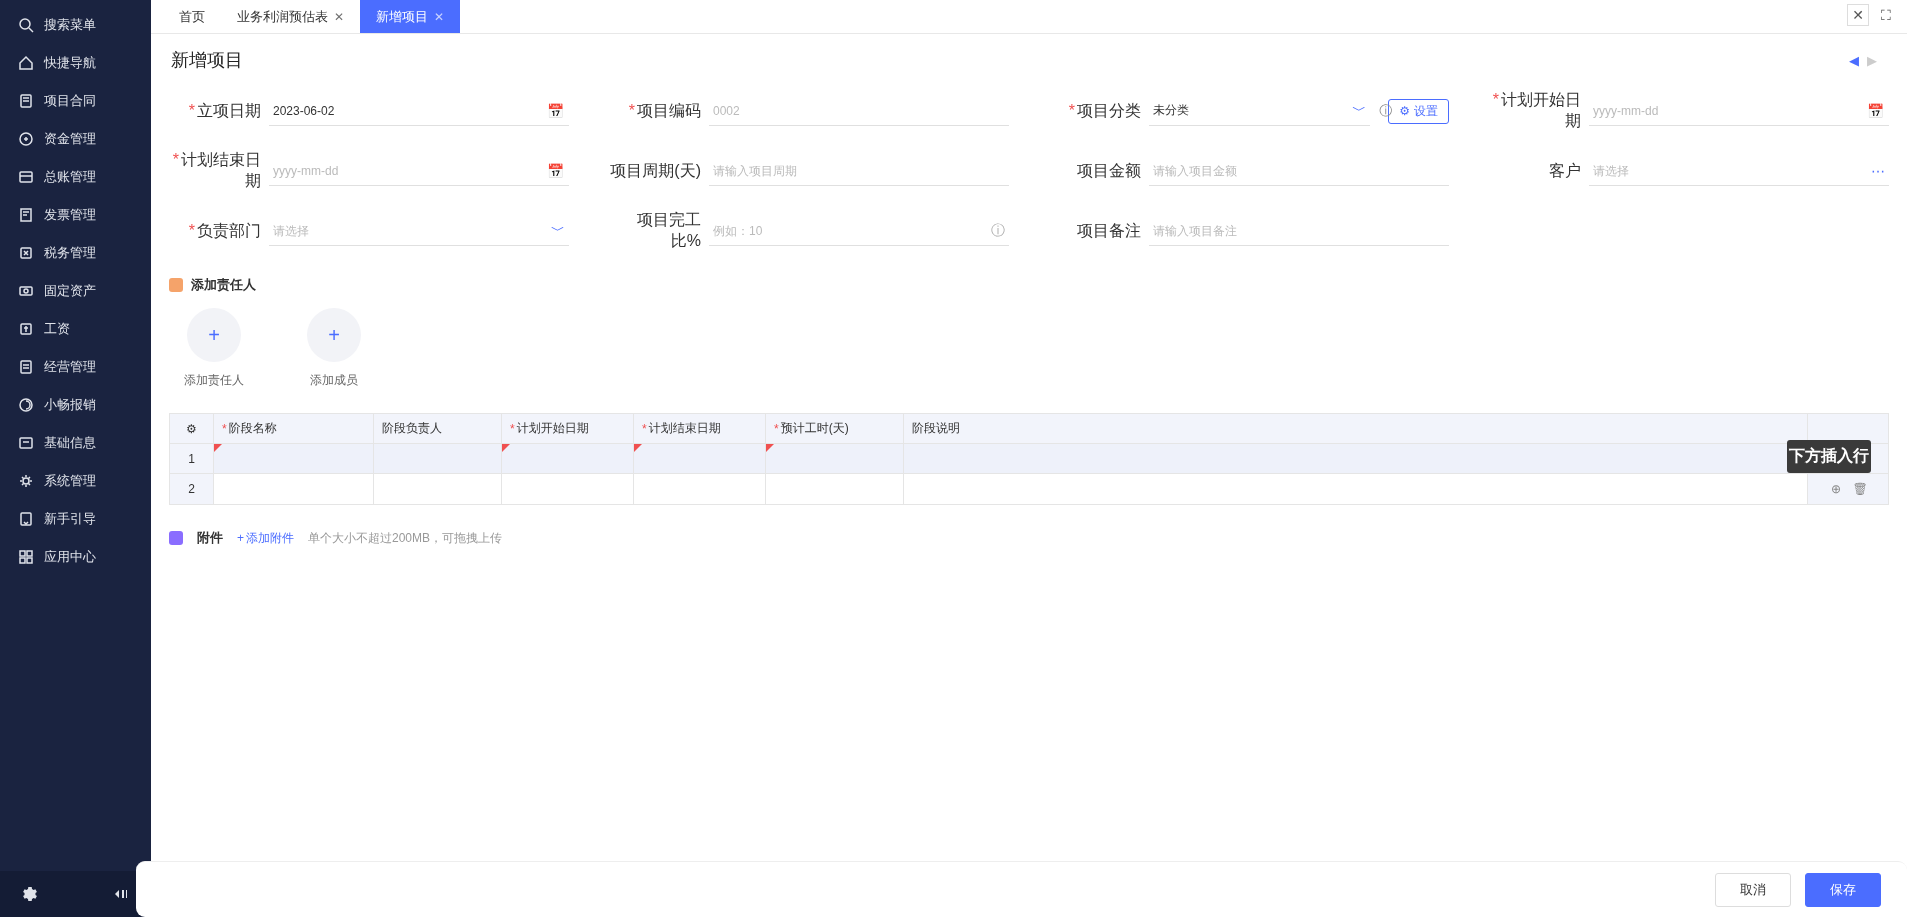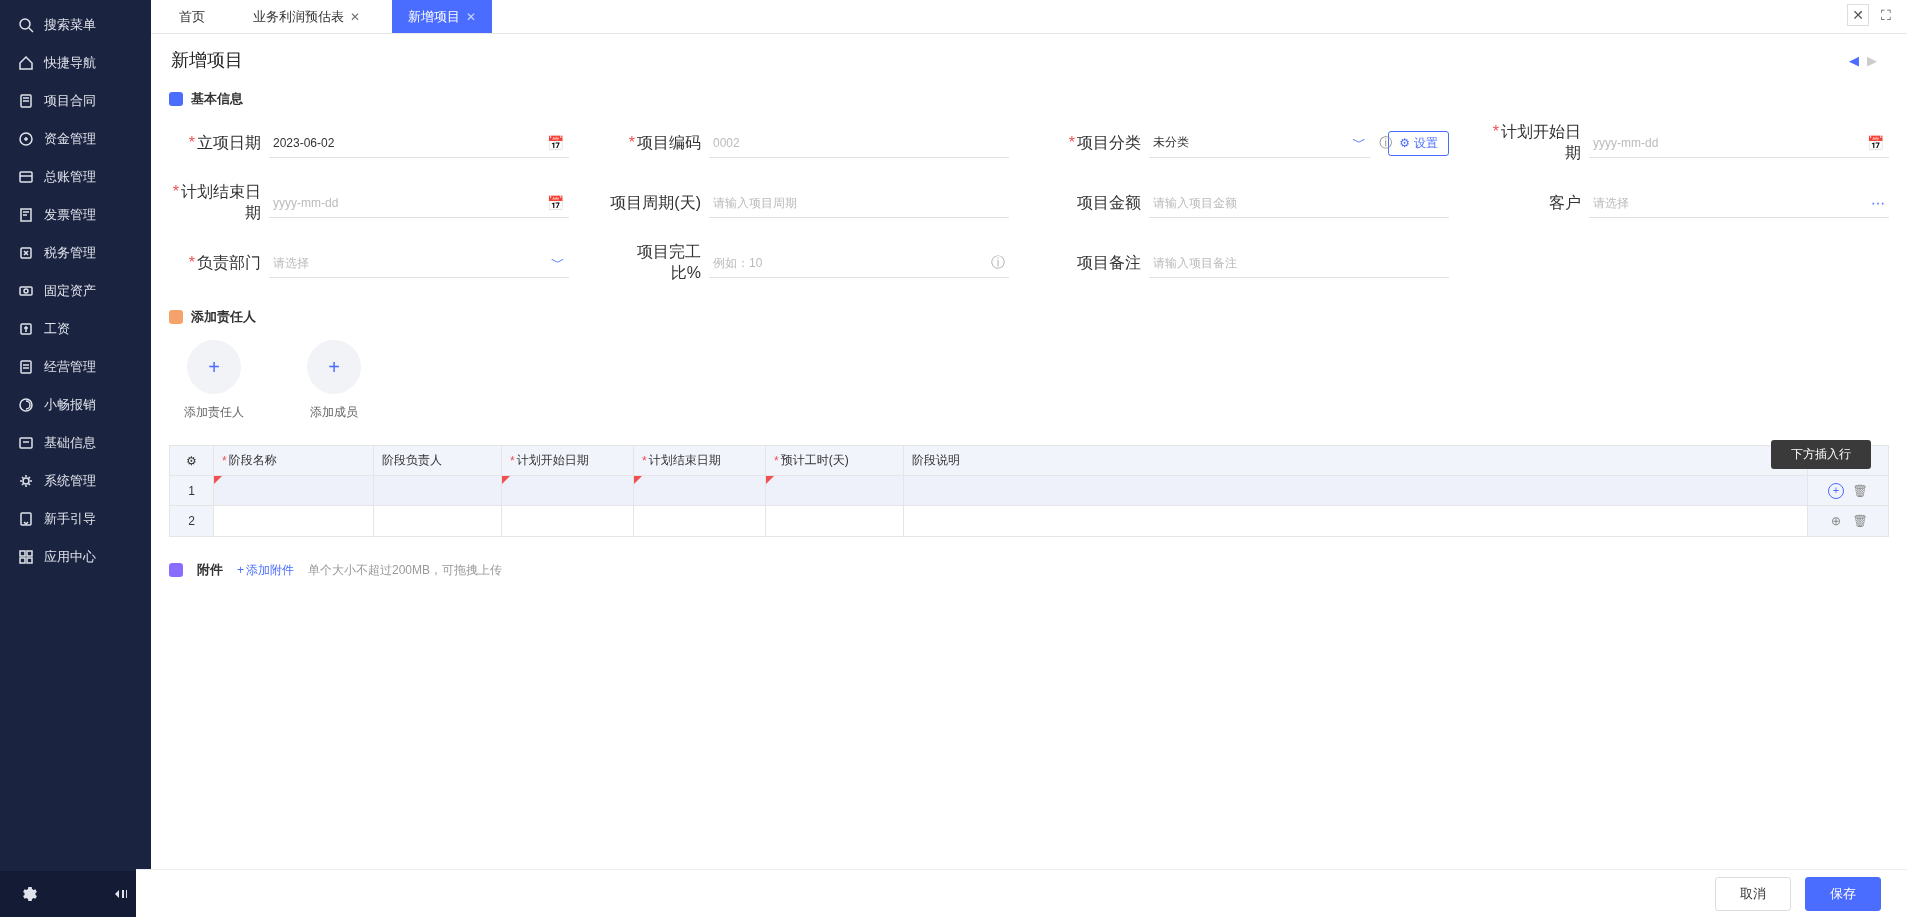--- a/index.html
+++ b/index.html
@@ -15,21 +15,21 @@
 .sidebar-bottom .sb-icon { color: #e0e3ea; cursor: pointer; }
 
 
 .main { flex: 1; display: flex; flex-direction: column; position: relative; background: #fff; }
 
 
 .top-controls { position: absolute; top: 4px; right: 10px; display: flex; gap: 6px; z-index: 5; }
 .tc-btn { width: 22px; height: 22px; border: 1px solid #ddd; background: #fff; cursor: pointer; display: flex; align-items: center; justify-content: center; font-size: 14px; color: #555; }
 
 
-.tabs { display: flex; align-items: center; height: 34px; border-bottom: 1px solid #e8e8e8; padding-left: 12px; gap: 16px; }
+.tabs { display: flex; align-items: center; height: 34px; border-bottom: 1px solid #e8e8e8; padding-left: 12px; gap: 0; }
 .tab { display: flex; align-items: center; gap: 6px; padding: 0 16px; height: 100%; font-size: 13px; color: #333; cursor: pointer; }
 .tab.active { background: #4b6dff; color: #fff; }
 .tab .close { font-size: 12px; opacity: .7; }
 
 
 .page-head { display: flex; align-items: center; justify-content: space-between; padding: 14px 20px 10px; }
 .page-title { font-size: 18px; font-weight: 500; color: #222; }
 .page-nav { display: flex; gap: 8px; padding-right: 10px; }
 .page-nav .arrow { color: #4b6dff; cursor: pointer; }
 .page-nav .arrow.disabled { color: #ccc; }
@@ -77,29 +77,29 @@
 .st-cell.c3 { width: 132px; }
 .st-cell.c4 { width: 132px; }
 .st-cell.c5 { width: 138px; }
 .st-cell.c6 { flex: 1; }
 .st-cell.act { width: 80px; border-right: none; justify-content: center; gap: 8px; background: #f2f4fb; }
 .st-cell .req { color: #f05050; margin-right: 2px; }
 .corner { position: absolute; top: 0; left: 0; width: 0; height: 0; border-top: 8px solid #f05050; border-right: 8px solid transparent; }
 .row-icon { color: #4b6dff; cursor: pointer; width: 16px; height: 16px; display: inline-flex; align-items: center; justify-content: center; }
 .row-icon.gray { color: #888; }
 .row-icon.circled { border: 1.5px solid #4b6dff; border-radius: 50%; font-size: 11px; line-height: 1; }
-.tooltip { position: absolute; right: 36px; top: 440px; background: #3a3a3a; color: #fff; font-size: 12px; padding: 6px 20px; border-radius: 3px; white-space: nowrap; z-index: 10; }
+.tooltip { position: absolute; right: 36px; top: 440px; background: #3a3a3a; color: #fff; font-size: 16px; padding: 6px 2px; border-radius: 3px; white-space: nowrap; z-index: 10; font-weight: bold; }
 
 
 .attach-row { display: flex; align-items: center; gap: 14px; }
 .add-attach { color: #4b6dff; cursor: pointer; font-size: 12px; display: inline-flex; align-items: center; gap: 2px; }
 .attach-hint { font-size: 12px; color: #999; }
 
 
-.footer { position: absolute; bottom: 0; left: 136px; right: 0; height: 48px; background: #fff; border-top: 1px solid #eee; display: flex; align-items: center; justify-content: flex-end; gap: 14px; padding: 0 26px; }
+.footer { position: absolute; bottom: 0; left: 136px; right: 0; height: 56px; background: #fff; border-top: 1px solid #eee; display: flex; align-items: center; justify-content: flex-end; gap: 14px; padding: 0 26px; border-radius: 9px; }
 .btn { min-width: 76px; height: 34px; border-radius: 3px; cursor: pointer; font-size: 13px; border: 1px solid #ddd; background: #fff; color: #333; }
 .btn.primary { background: #4b6dff; color: #fff; border-color: #4b6dff; }
 
 svg { display: block; }
 </style>
 </head>
 <body>
 
 <div class="app">
 
@@ -282,24 +282,20 @@
       <div class="page-title">新增项目</div>
       <div class="page-nav">
         <span class="arrow">◀</span>
         <span class="arrow disabled">▶</span>
       </div>
     </div>
 
     <div class="content">
 
       <div class="section">
-        <div class="sec-head">
-          <span class="sec-icon blue"></span>
-          <span>基本信息</span>
-        </div>
         <div class="form-grid">
 
           <div class="field">
             <div class="flabel"><span class="req">*</span><span>立项日期</span></div>
             <div class="finput-wrap">
                 <input class="finput" value="2023-06-02" style="">
                 <span class="ficon">📅</span>
               </div>
           </div>
           <div class="field">

